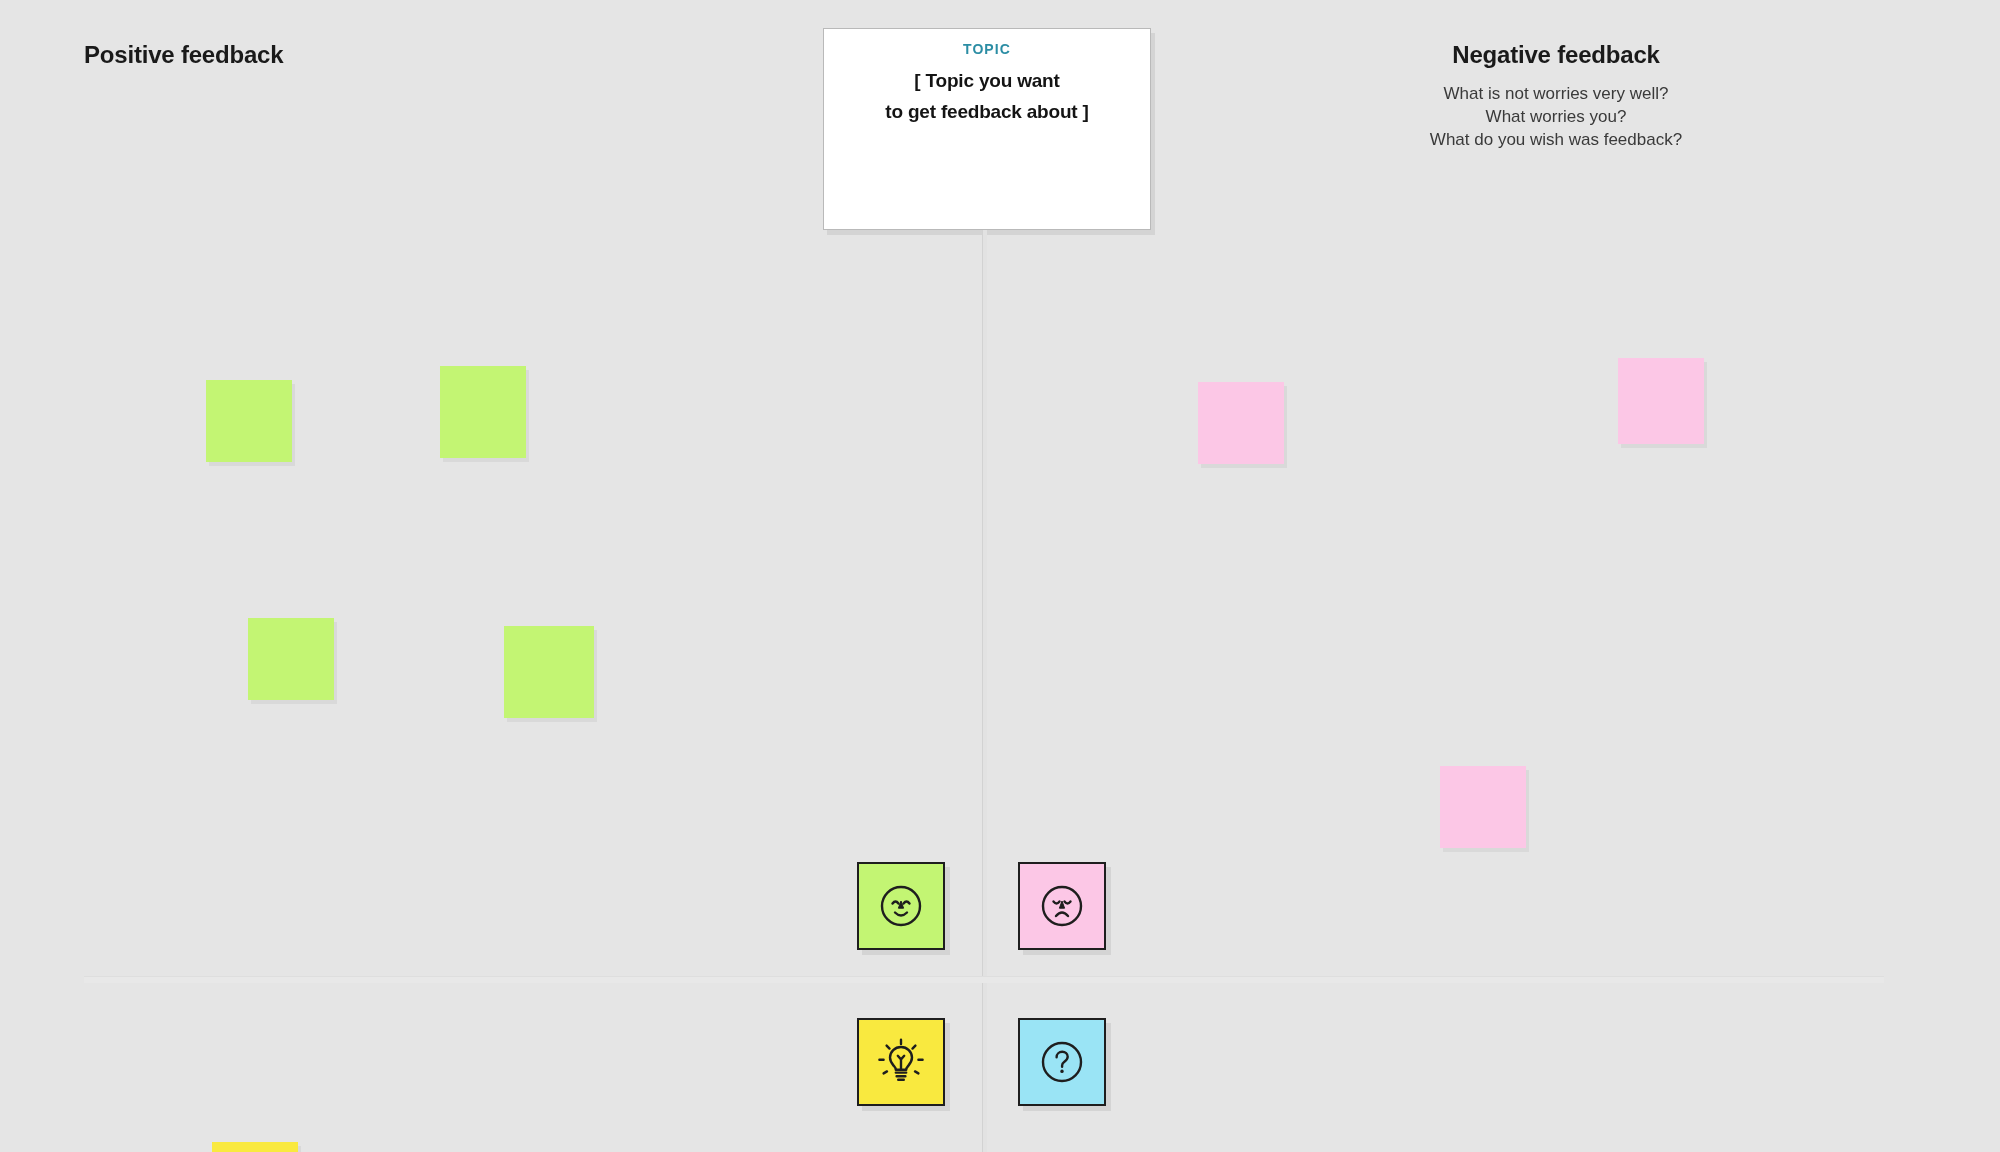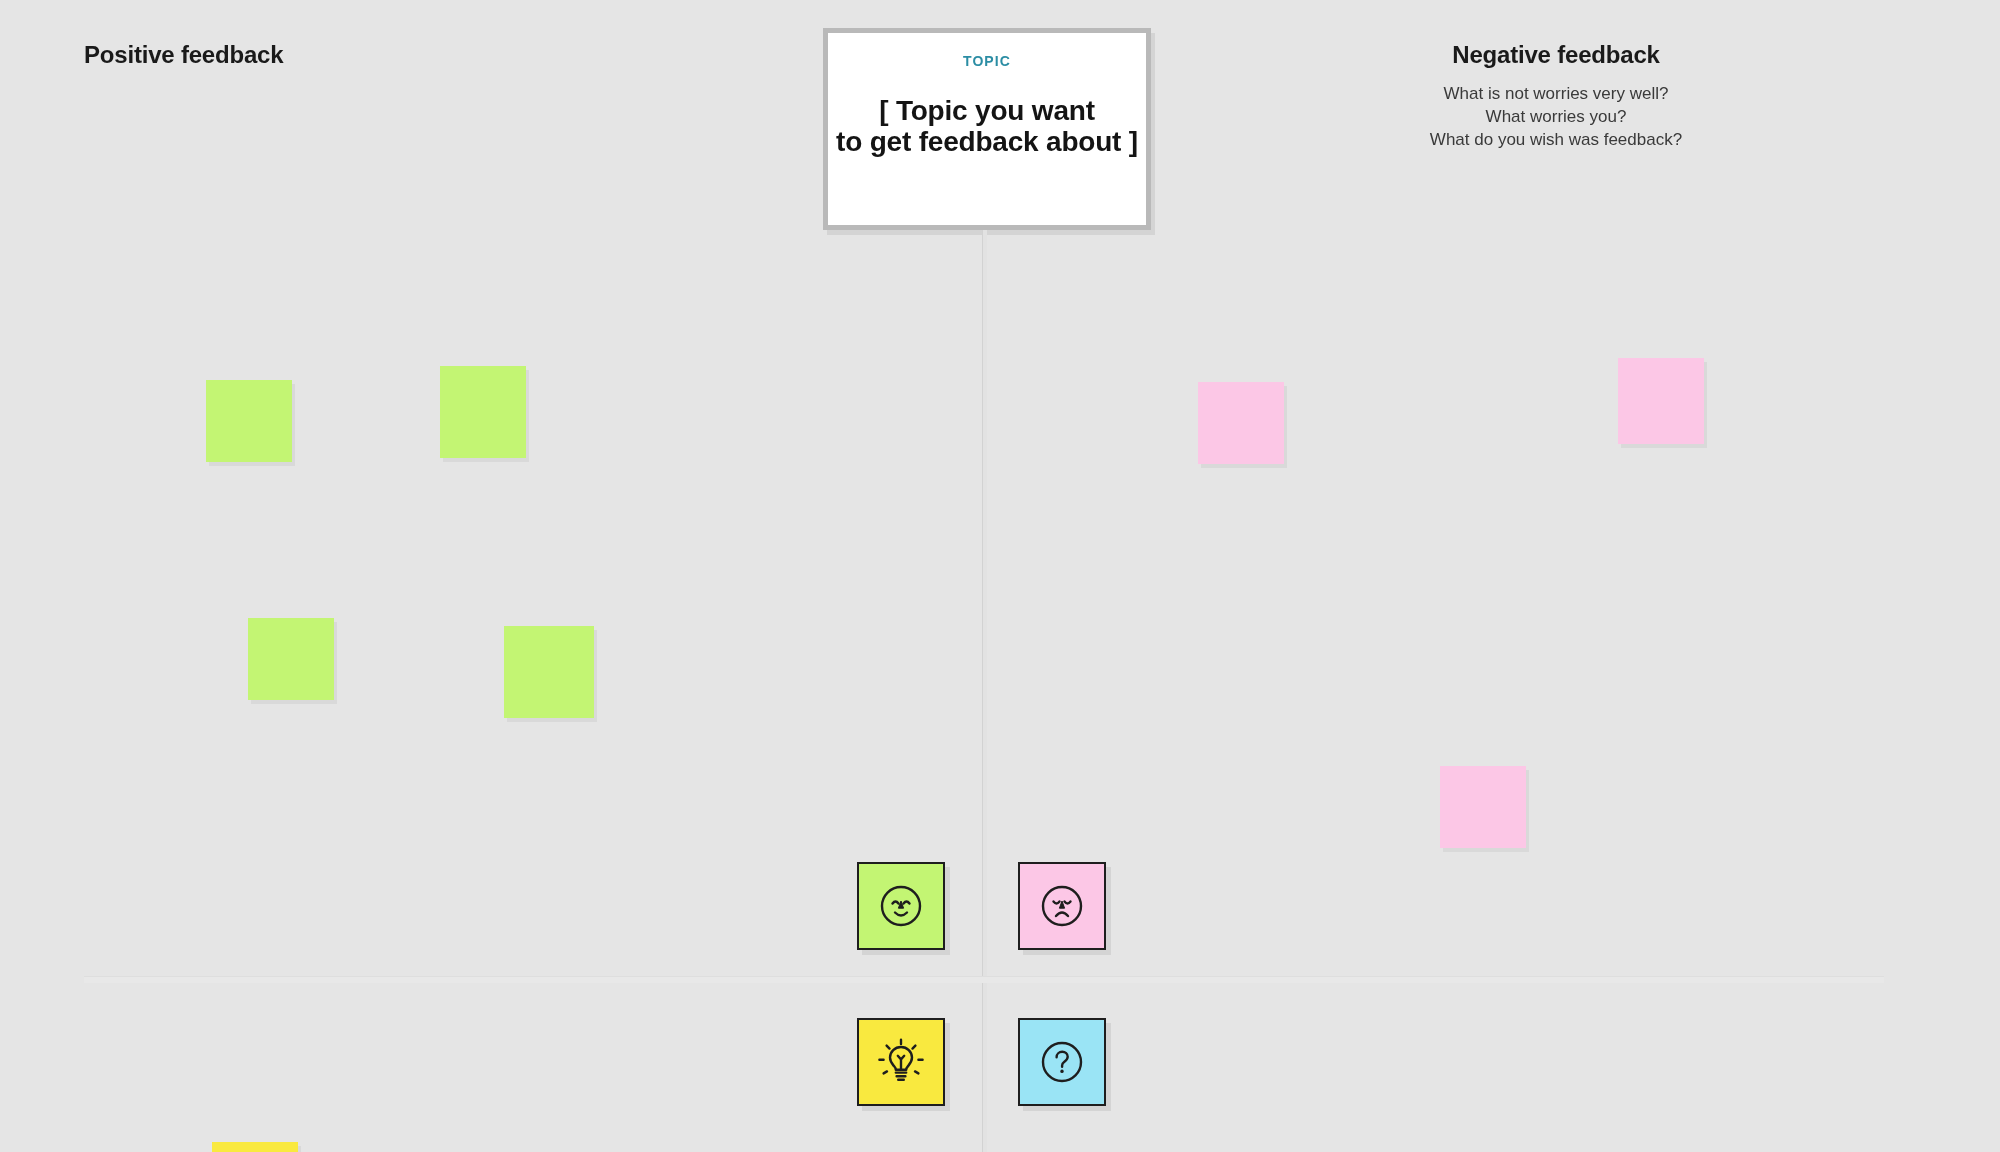--- a/index.html
+++ b/index.html
@@ -45,36 +45,36 @@
   .col-prompts div { white-space: nowrap; }
 
   
   #topic-card {
     position: absolute;
     left: 823px;
     top: 28px;
     width: 328px;
     height: 202px;
     background: #ffffff;
-    border: 5px solid #1d4ed8;
+    border: 1px solid #1d4ed8;
     box-shadow: 4px 5px 0 0 rgba(0,0,0,0.07);
     display: flex;
     flex-direction: column;
     align-items: center;
-    padding-top: 20px;
+    padding-top: 12px;
   }
   #topic-label {
     font-size: 14px;
     font-weight: bold;
     letter-spacing: 1.1px;
     color: #2b8da4;
   }
   #topic-text {
-    margin-top: 26px;
-    font-size: 28px;
+    margin-top: 8px;
+    font-size: 19px;
     font-weight: bold;
     color: #141414;
     line-height: 31px;
     text-align: center;
     letter-spacing: -0.2px;
   }
 
   
   #v-divider {
     position: absolute;

